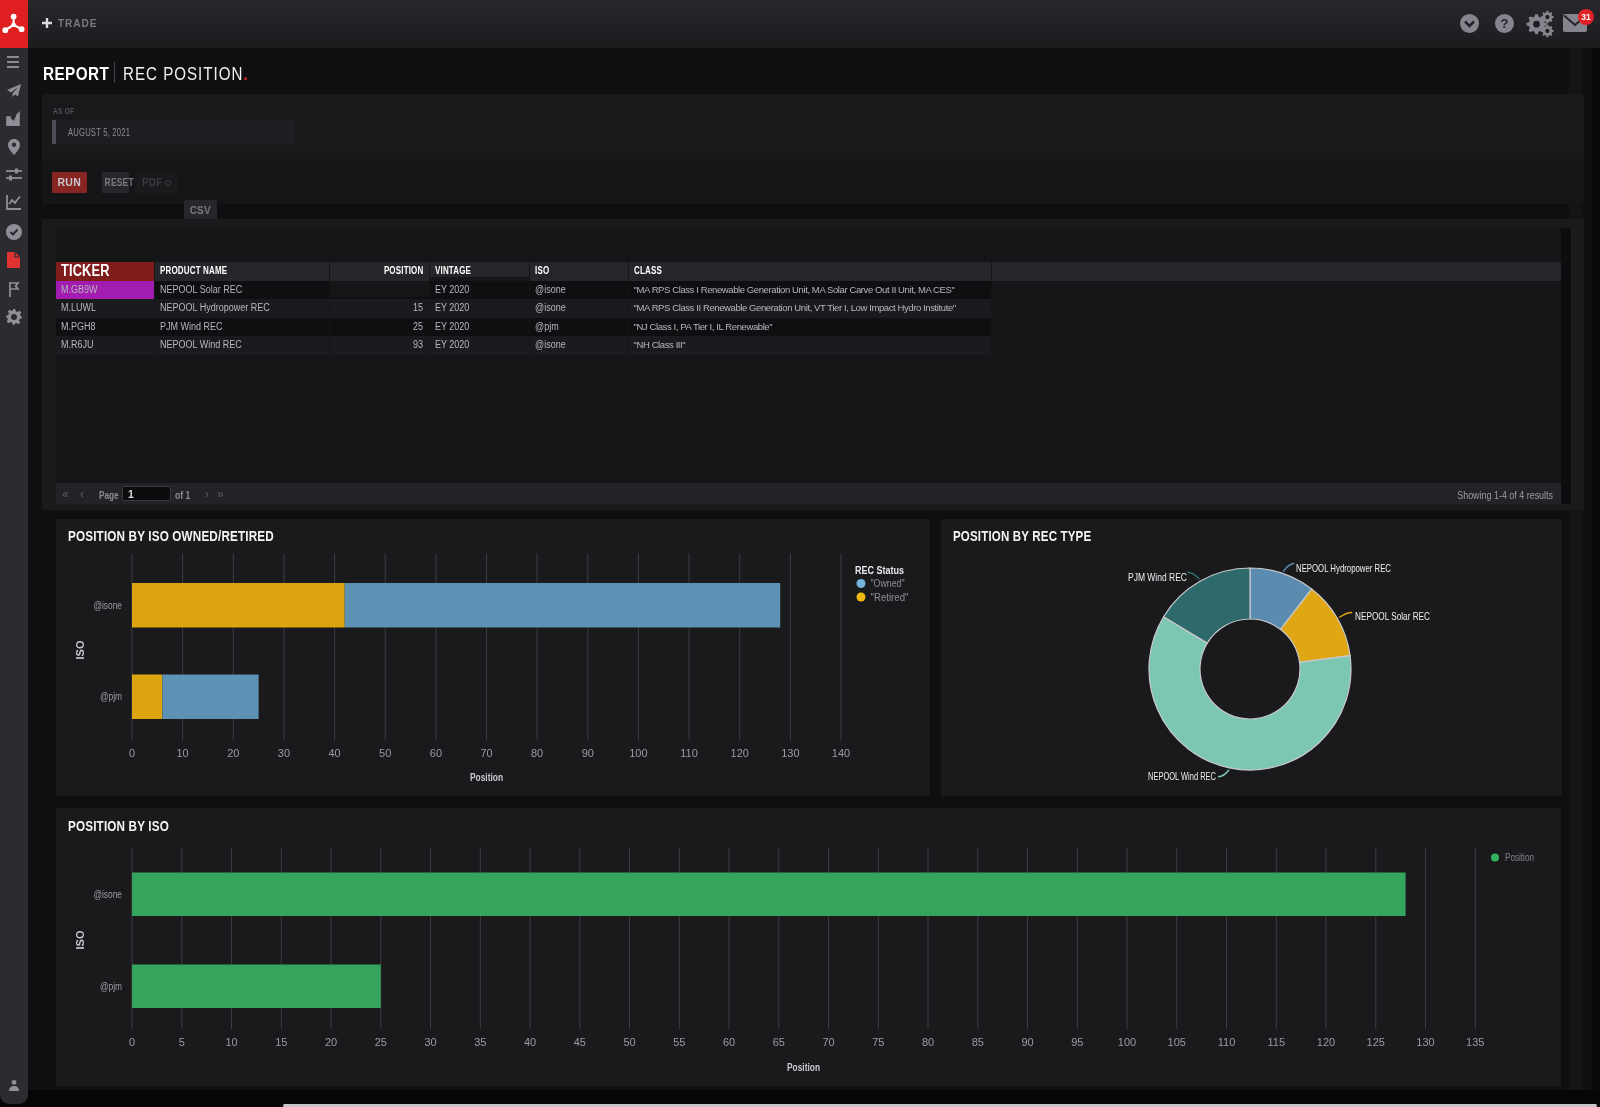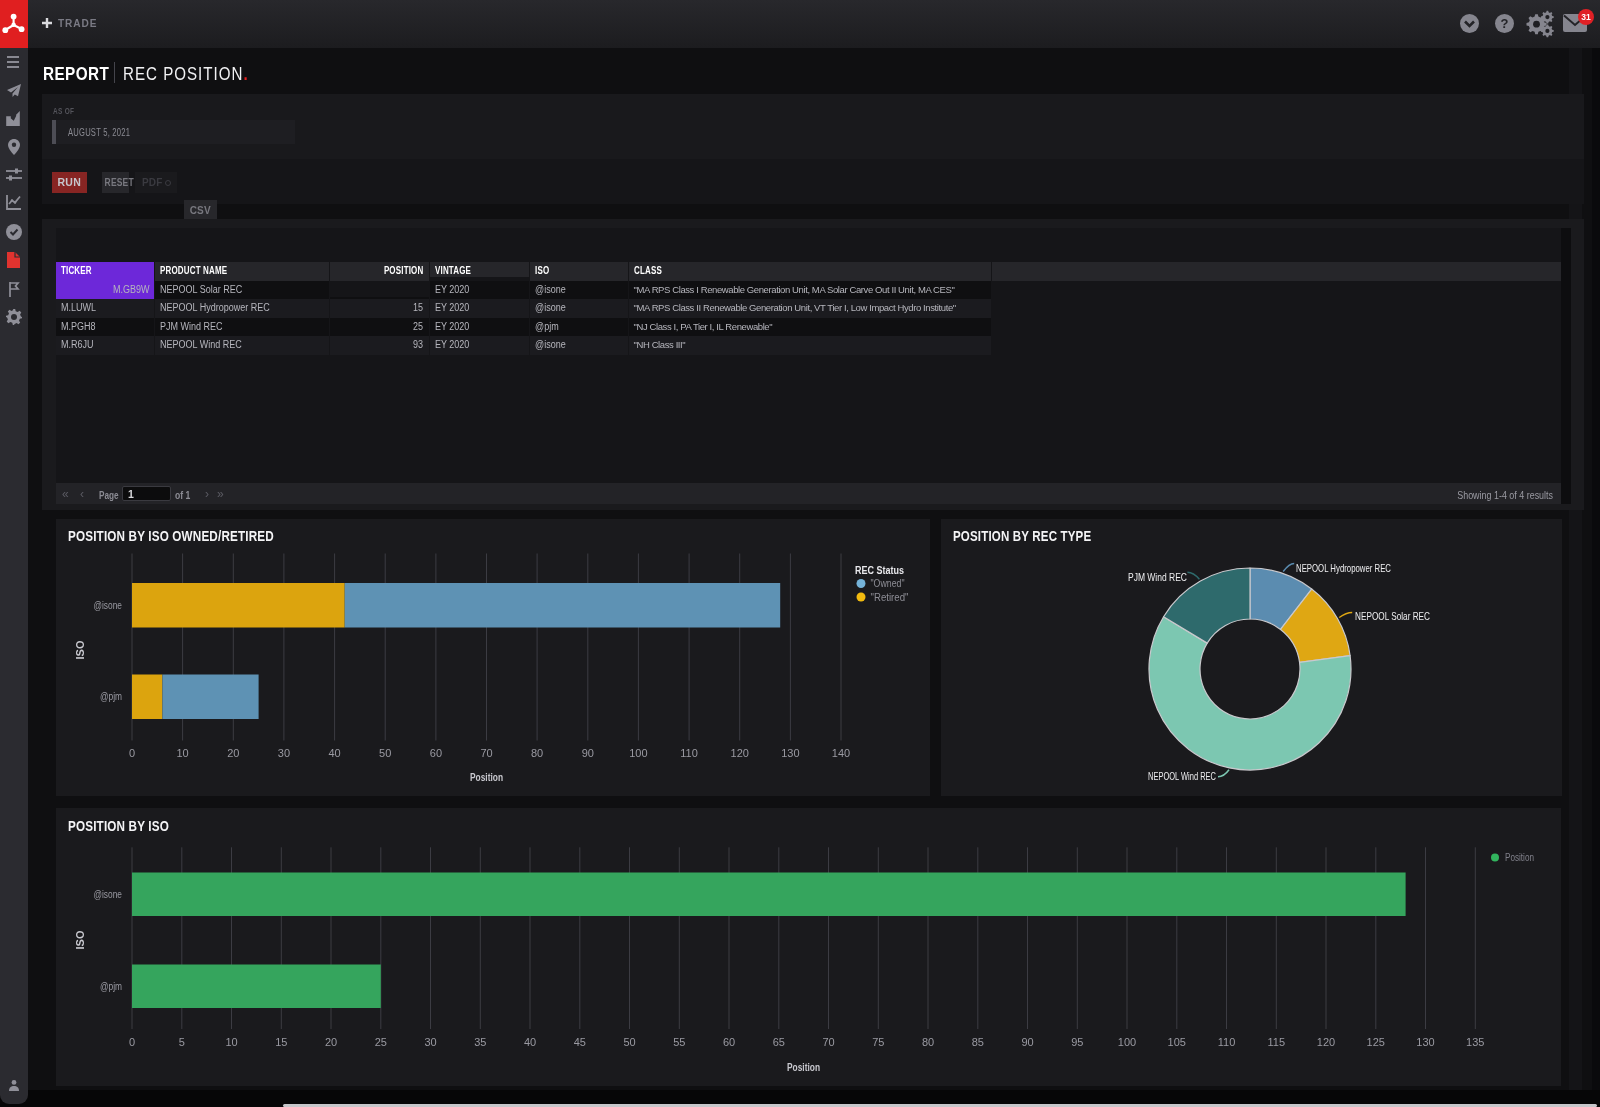--- a/index.html
+++ b/index.html
@@ -126,28 +126,28 @@
   <div class="abs" style="left:68px;top:127px;font-size:10px;color:#8b8b93;letter-spacing:0.3px;transform:scaleX(0.76);transform-origin:left center;">AUGUST 5, 2021</div>
   <div class="abs" style="left:52px;top:172px;width:34.5px;height:21px;background:#872523;color:#c6c6cc;font-size:10.5px;font-weight:bold;letter-spacing:0.3px;text-align:center;line-height:21px;">RUN</div>
   <div class="abs" style="left:90px;top:172px;width:27px;height:21px;background:#27272b;color:#78787f;font-size:10px;font-weight:bold;letter-spacing:0.2px;text-align:center;line-height:21px;margin-left:12px;"><span style="display:inline-block;transform:scaleX(0.85);">RESET</span></div>
   <div class="abs" style="left:135px;top:172px;width:42px;height:21px;background:#1a1a1d;color:#3a3a40;font-size:10px;font-weight:bold;letter-spacing:0.2px;line-height:21px;padding-left:7px;">PDF</div>
   <div class="abs" style="left:165px;top:179.5px;width:6px;height:6px;border:1.5px solid #3a3a40;border-radius:50%;"></div>
   <div class="abs" style="left:184px;top:172px;width:32.5px;height:21px;background:#27272b;color:#78787f;font-size:10px;font-weight:bold;letter-spacing:0.2px;text-align:center;line-height:21px;margin-top:28px;">CSV</div>
 
   <div class="abs panel" style="left:42px;top:219px;width:1542px;height:291px;"></div>
   <div class="abs" style="left:56px;top:228px;width:1505px;height:255px;background:#151518;"></div>
   <div class="abs" style="left:1561px;top:228px;width:10px;height:276px;background:#0d0d0f;"></div>
-  <div class="abs" style="left:56px;top:262px;width:98px;height:18.5px;background:#6d28d9;color:#fff;font-size:10px;font-weight:bold;letter-spacing:0.2px;line-height:18.5px;text-align:left;padding-left:5px;white-space:nowrap;overflow:hidden;"><span style="display:inline-block;transform:scaleX(0.8);transform-origin:left center;">TICKER</span></div>
+  <div class="abs" style="left:56px;top:262px;width:98px;height:18.5px;background:#7f1d1d;color:#fff;font-size:16px;font-weight:bold;letter-spacing:0.2px;line-height:18.5px;text-align:left;padding-left:5px;white-space:nowrap;overflow:hidden;"><span style="display:inline-block;transform:scaleX(0.8);transform-origin:left center;">TICKER</span></div>
   <div class="abs" style="left:155px;top:262px;width:173.5px;height:18.5px;background:#26262a;color:#fff;font-size:10px;font-weight:bold;letter-spacing:0.2px;line-height:18.5px;text-align:left;padding-left:5px;white-space:nowrap;overflow:hidden;"><span style="display:inline-block;transform:scaleX(0.8);transform-origin:left center;">PRODUCT NAME</span></div>
   <div class="abs" style="left:329.5px;top:262px;width:99.5px;height:18.5px;background:#26262a;color:#fff;font-size:10px;font-weight:bold;letter-spacing:0.2px;line-height:18.5px;text-align:right;padding-right:6px;white-space:nowrap;overflow:hidden;"><span style="display:inline-block;transform:scaleX(0.8);transform-origin:right center;">POSITION</span></div>
   <div class="abs" style="left:430px;top:262px;width:98.5px;height:15px;background:#26262a;color:#fff;font-size:10px;font-weight:bold;letter-spacing:0.2px;line-height:18.5px;text-align:left;padding-left:5px;white-space:nowrap;overflow:hidden;"><span style="display:inline-block;transform:scaleX(0.8);transform-origin:left center;">VINTAGE</span></div>
   <div class="abs" style="left:529.5px;top:262px;width:98.0px;height:18.5px;background:#26262a;color:#fff;font-size:10px;font-weight:bold;letter-spacing:0.2px;line-height:18.5px;text-align:left;padding-left:5px;white-space:nowrap;overflow:hidden;"><span style="display:inline-block;transform:scaleX(0.8);transform-origin:left center;">ISO</span></div>
   <div class="abs" style="left:628.5px;top:262px;width:362.5px;height:18.5px;background:#26262a;color:#fff;font-size:10px;font-weight:bold;letter-spacing:0.2px;line-height:18.5px;text-align:left;padding-left:5px;white-space:nowrap;overflow:hidden;"><span style="display:inline-block;transform:scaleX(0.8);transform-origin:left center;">CLASS</span></div>
   <div class="abs" style="left:992px;top:262px;width:569px;height:18.5px;background:#26262a;color:#fff;font-size:10px;font-weight:bold;letter-spacing:0.2px;line-height:18.5px;text-align:left;padding-left:5px;white-space:nowrap;overflow:hidden;"></div>
-  <div class="abs" style="left:56px;top:280.5px;width:98px;height:18.5px;background:#6d28d9;color:#b6b6bd;font-size:10px;letter-spacing:0px;line-height:18.5px;text-align:right;padding-left:5px;white-space:nowrap;overflow:hidden;"><span style="display:inline-block;transform:scaleX(0.9);transform-origin:left center;">M.GB9W</span></div>
+  <div class="abs" style="left:56px;top:280.5px;width:98px;height:18.5px;background:#a21caf;color:#b6b6bd;font-size:10px;letter-spacing:0px;line-height:18.5px;text-align:left;padding-left:5px;white-space:nowrap;overflow:hidden;"><span style="display:inline-block;transform:scaleX(0.9);transform-origin:left center;">M.GB9W</span></div>
   <div class="abs" style="left:155px;top:280.5px;width:173.5px;height:18.5px;background:#0f0f11;color:#b6b6bd;font-size:10px;letter-spacing:0px;line-height:18.5px;text-align:left;padding-left:5px;white-space:nowrap;overflow:hidden;"><span style="display:inline-block;transform:scaleX(0.9);transform-origin:left center;">NEPOOL Solar REC</span></div>
   <div class="abs" style="left:329.5px;top:297px;width:99.5px;height:18.5px;background:#0f0f11;color:#b6b6bd;font-size:10px;letter-spacing:0px;line-height:18.5px;text-align:right;padding-right:6px;white-space:nowrap;overflow:hidden;"><span style="display:inline-block;transform:scaleX(0.9);transform-origin:right center;">19</span></div>
   <div class="abs" style="left:430px;top:280.5px;width:98.5px;height:18.5px;background:#0f0f11;color:#b6b6bd;font-size:10px;letter-spacing:0px;line-height:18.5px;text-align:left;padding-left:5px;white-space:nowrap;overflow:hidden;"><span style="display:inline-block;transform:scaleX(0.9);transform-origin:left center;">EY 2020</span></div>
   <div class="abs" style="left:529.5px;top:280.5px;width:98.0px;height:18.5px;background:#0f0f11;color:#b6b6bd;font-size:10px;letter-spacing:0px;line-height:18.5px;text-align:left;padding-left:5px;white-space:nowrap;overflow:hidden;"><span style="display:inline-block;transform:scaleX(0.9);transform-origin:left center;">@isone</span></div>
   <div class="abs" style="left:628.5px;top:280.5px;width:362.5px;height:18.5px;background:#0f0f11;color:#b6b6bd;font-size:9.5px;letter-spacing:-0.4px;line-height:18.5px;text-align:left;padding-left:5px;white-space:nowrap;overflow:hidden;">"MA RPS Class I Renewable Generation Unit, MA Solar Carve Out II Unit, MA CES"</div>
   <div class="abs" style="left:56px;top:299.0px;width:98px;height:18.5px;background:#1b1b1f;color:#b6b6bd;font-size:10px;letter-spacing:0px;line-height:18.5px;text-align:left;padding-left:5px;white-space:nowrap;overflow:hidden;"><span style="display:inline-block;transform:scaleX(0.9);transform-origin:left center;">M.LUWL</span></div>
   <div class="abs" style="left:155px;top:299.0px;width:173.5px;height:18.5px;background:#1b1b1f;color:#b6b6bd;font-size:10px;letter-spacing:0px;line-height:18.5px;text-align:left;padding-left:5px;white-space:nowrap;overflow:hidden;"><span style="display:inline-block;transform:scaleX(0.9);transform-origin:left center;">NEPOOL Hydropower REC</span></div>
   <div class="abs" style="left:329.5px;top:299.0px;width:99.5px;height:18.5px;background:#1b1b1f;color:#b6b6bd;font-size:10px;letter-spacing:0px;line-height:18.5px;text-align:right;padding-right:6px;white-space:nowrap;overflow:hidden;"><span style="display:inline-block;transform:scaleX(0.9);transform-origin:right center;">15</span></div>
   <div class="abs" style="left:430px;top:299.0px;width:98.5px;height:18.5px;background:#1b1b1f;color:#b6b6bd;font-size:10px;letter-spacing:0px;line-height:18.5px;text-align:left;padding-left:5px;white-space:nowrap;overflow:hidden;"><span style="display:inline-block;transform:scaleX(0.9);transform-origin:left center;">EY 2020</span></div>
   <div class="abs" style="left:529.5px;top:299.0px;width:98.0px;height:18.5px;background:#1b1b1f;color:#b6b6bd;font-size:10px;letter-spacing:0px;line-height:18.5px;text-align:left;padding-left:5px;white-space:nowrap;overflow:hidden;"><span style="display:inline-block;transform:scaleX(0.9);transform-origin:left center;">@isone</span></div>

